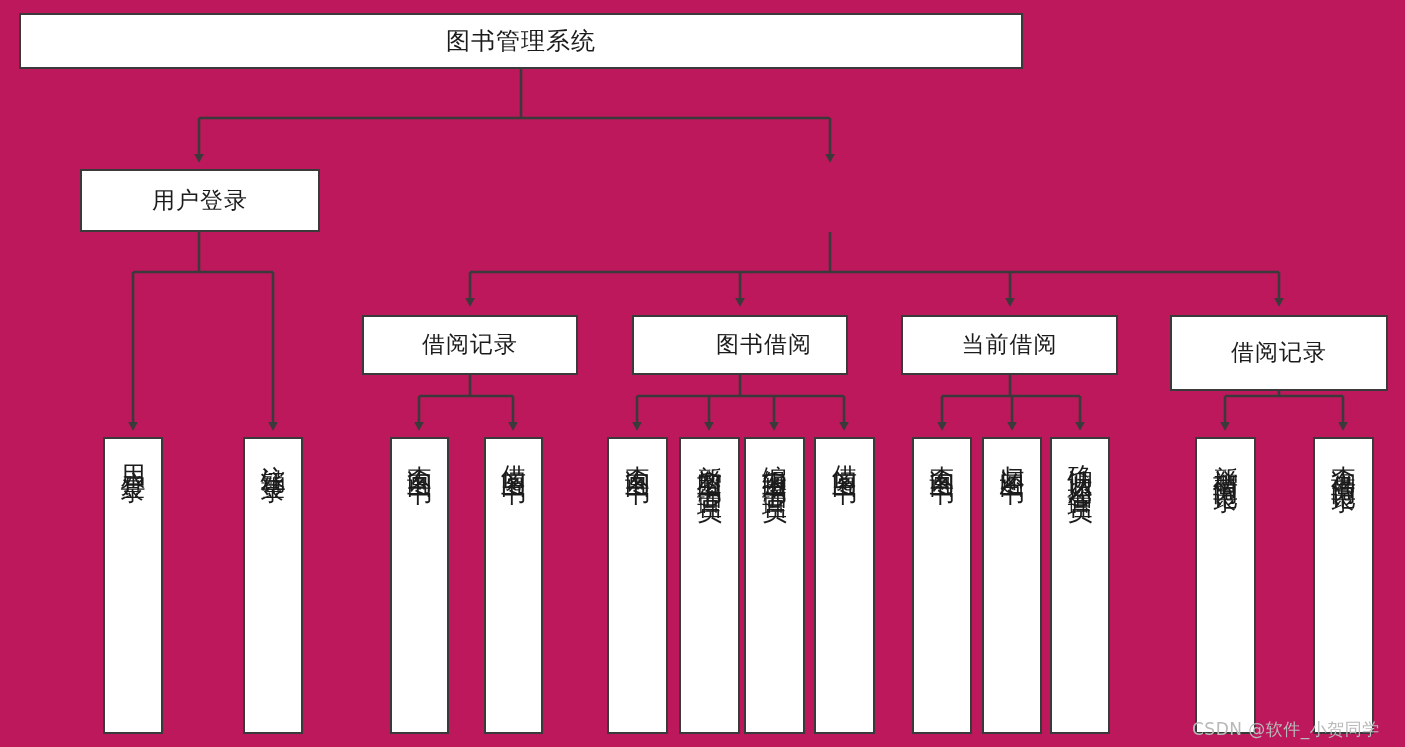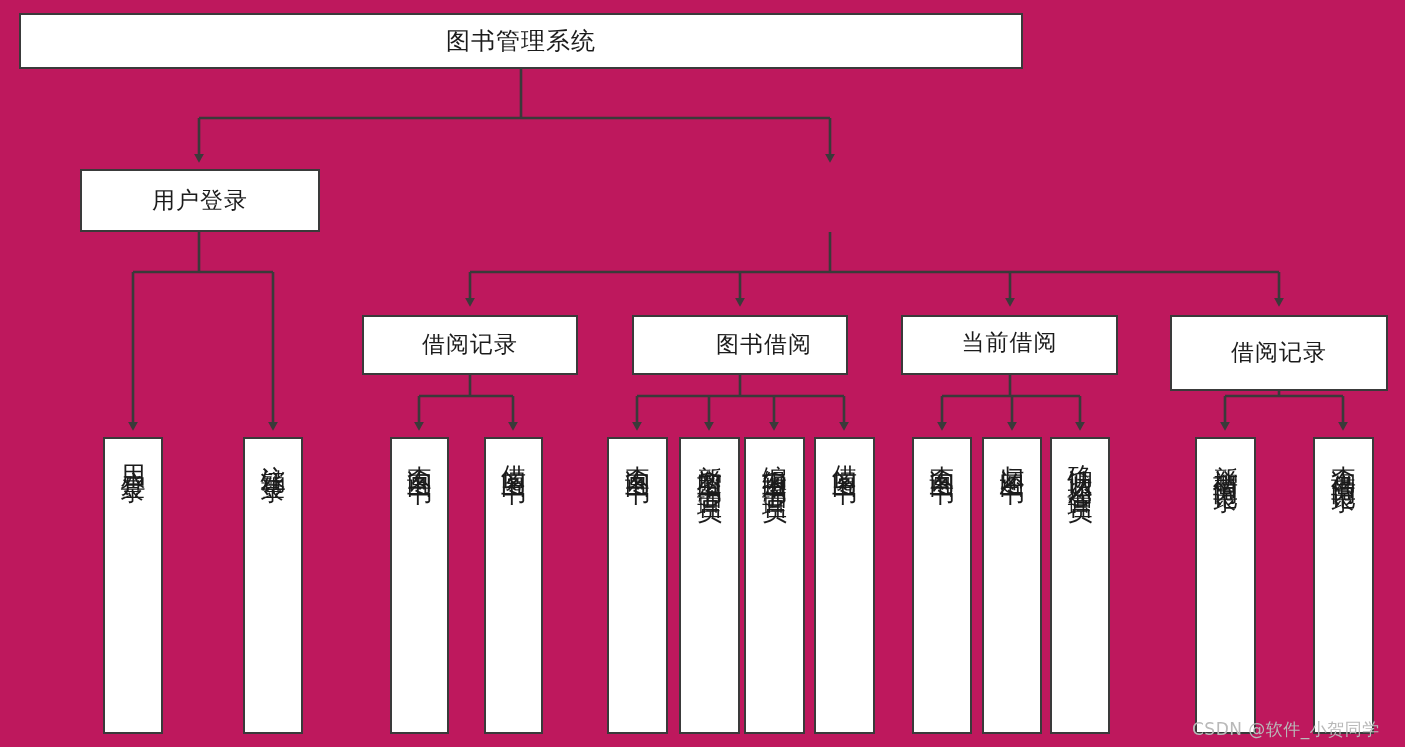--- a/index.html
+++ b/index.html
@@ -141,21 +141,21 @@
 
 
   <div class="node horizontal" style="left:362px; top:315px; width:216px; height:60px;">
     <span class="label">借阅记录</span>
   </div>
 
   <div class="node horizontal" style="left:632px; top:315px; width:216px; height:60px;padding-left:48px;">
     <span class="label">图书借阅</span>
   </div>
 
-  <div class="node horizontal" style="left:901px; top:315px; width:217px; height:60px;font-family:Liberation Mono, monospace;">
+  <div class="node horizontal" style="left:901px; top:315px; width:217px; height:60px;">
     <span class="label">当前借阅</span>
   </div>
 
   <div class="node horizontal" style="left:1170px; top:315px; width:218px; height:76px;">
     <span class="label">借阅记录</span>
   </div>
 
   <div class="node vertical" style="left:103px; top:437px; width:60px; height:297px;">
     <span class="label">用户登录</span>
   </div>

